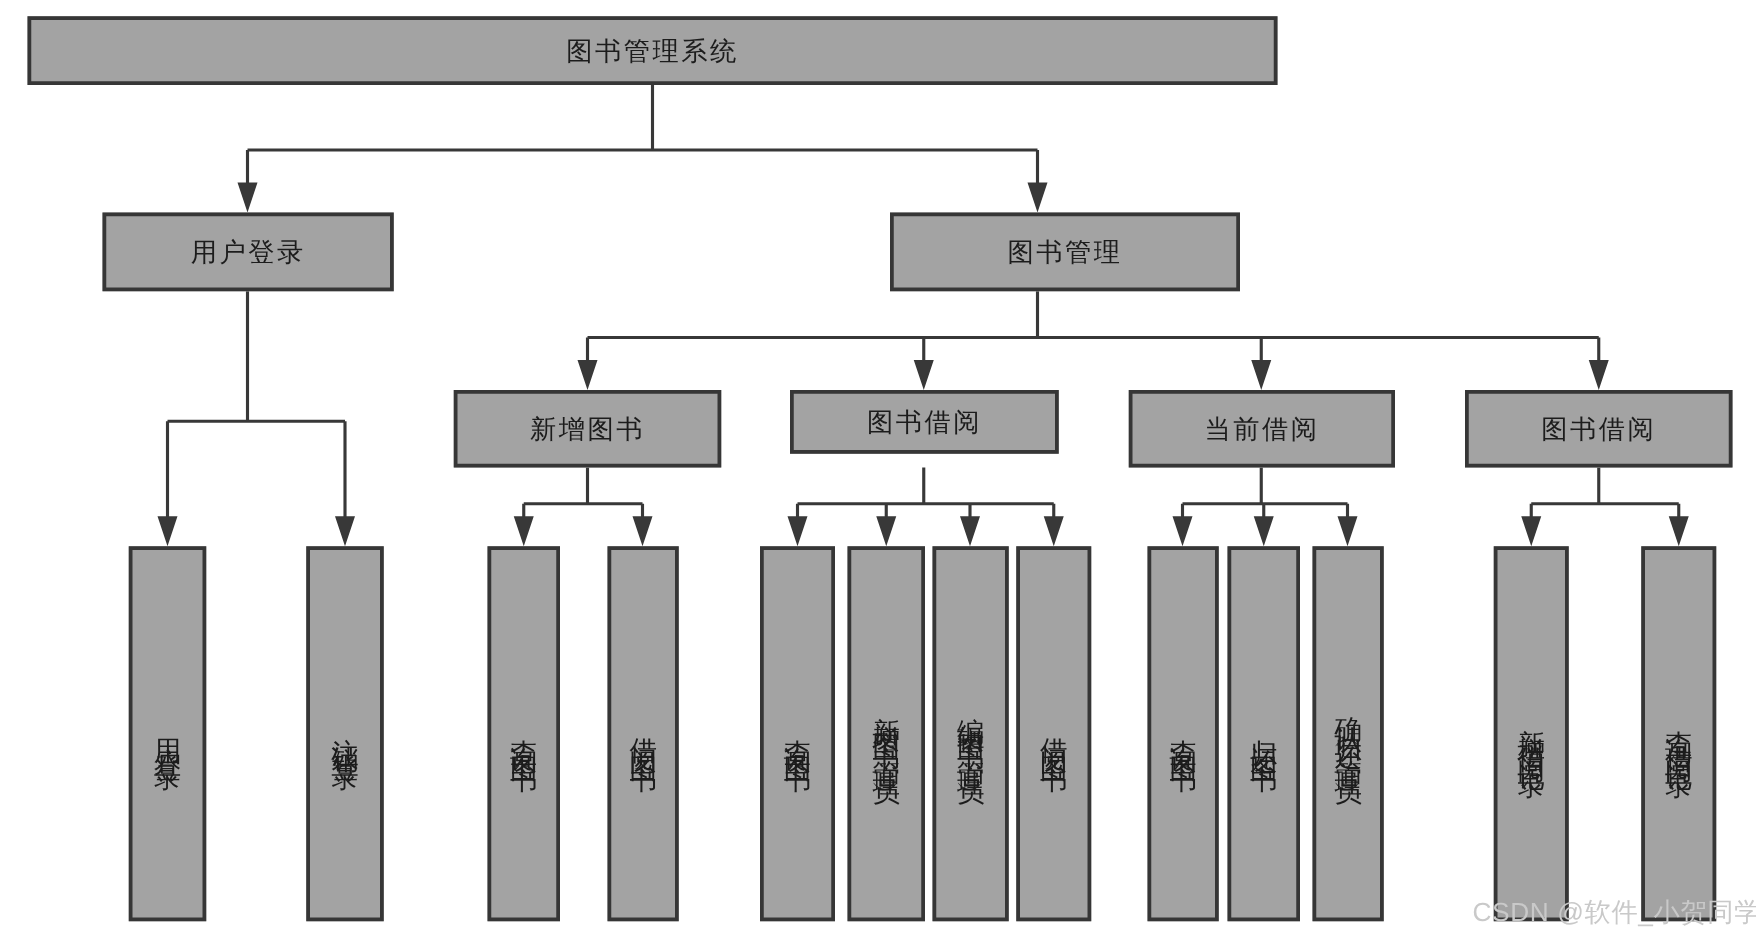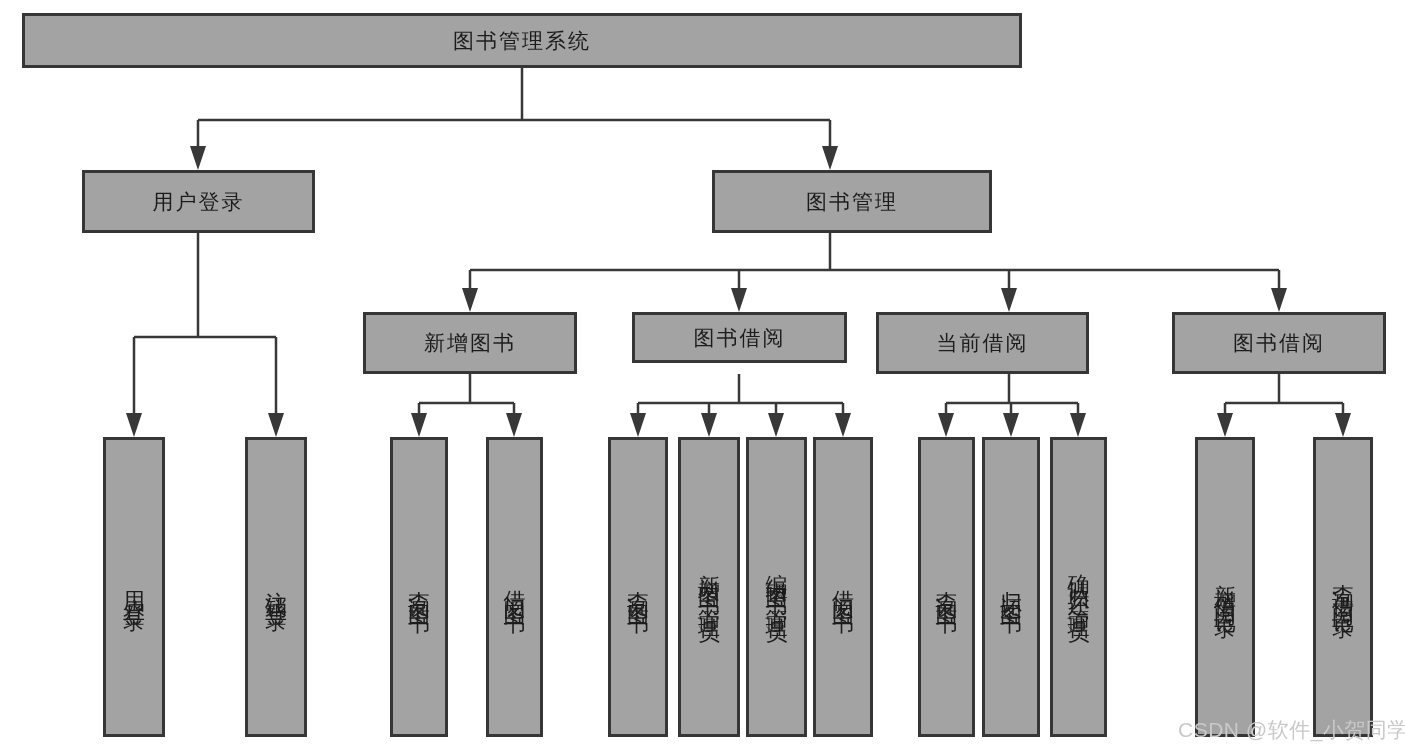--- a/index.html
+++ b/index.html
@@ -17,21 +17,21 @@
   .v-text{
     writing-mode:vertical-rl;text-orientation:mixed;
     font-size:22px;letter-spacing:7px;line-height:1;white-space:nowrap;
   }
   
   #n-root{left:22px;top:13px;width:1000px;height:55px;}
   #n-userlogin{left:82px;top:170px;width:233px;height:63px;}
   #n-bookmgmt{left:712px;top:170px;width:280px;height:63px;}
   #n-newbook{left:363px;top:312px;width:214px;height:62px;}
   #n-bookborrow{left:632px;top:312px;width:215px;height:51px;}
-  #n-currentborrow{left:876px;top:312px;width:213px;height:62px;}
+  #n-currentborrow{left:903px;top:312px;width:213px;height:62px;}
   #n-borrowrecord{left:1172px;top:312px;width:214px;height:62px;}
   #l-a1{left:103px;width:62px;}
   #l-a2{left:245px;width:62px;}
   #l-b1{left:390px;width:58px;}
   #l-b2{left:486px;width:57px;}
   #l-c1{left:608px;width:60px;}
   #l-c2{left:678px;width:62px;}
   #l-c3{left:746px;width:61px;}
   #l-c4{left:813px;width:60px;}
   #l-d1{left:918px;width:57px;}

